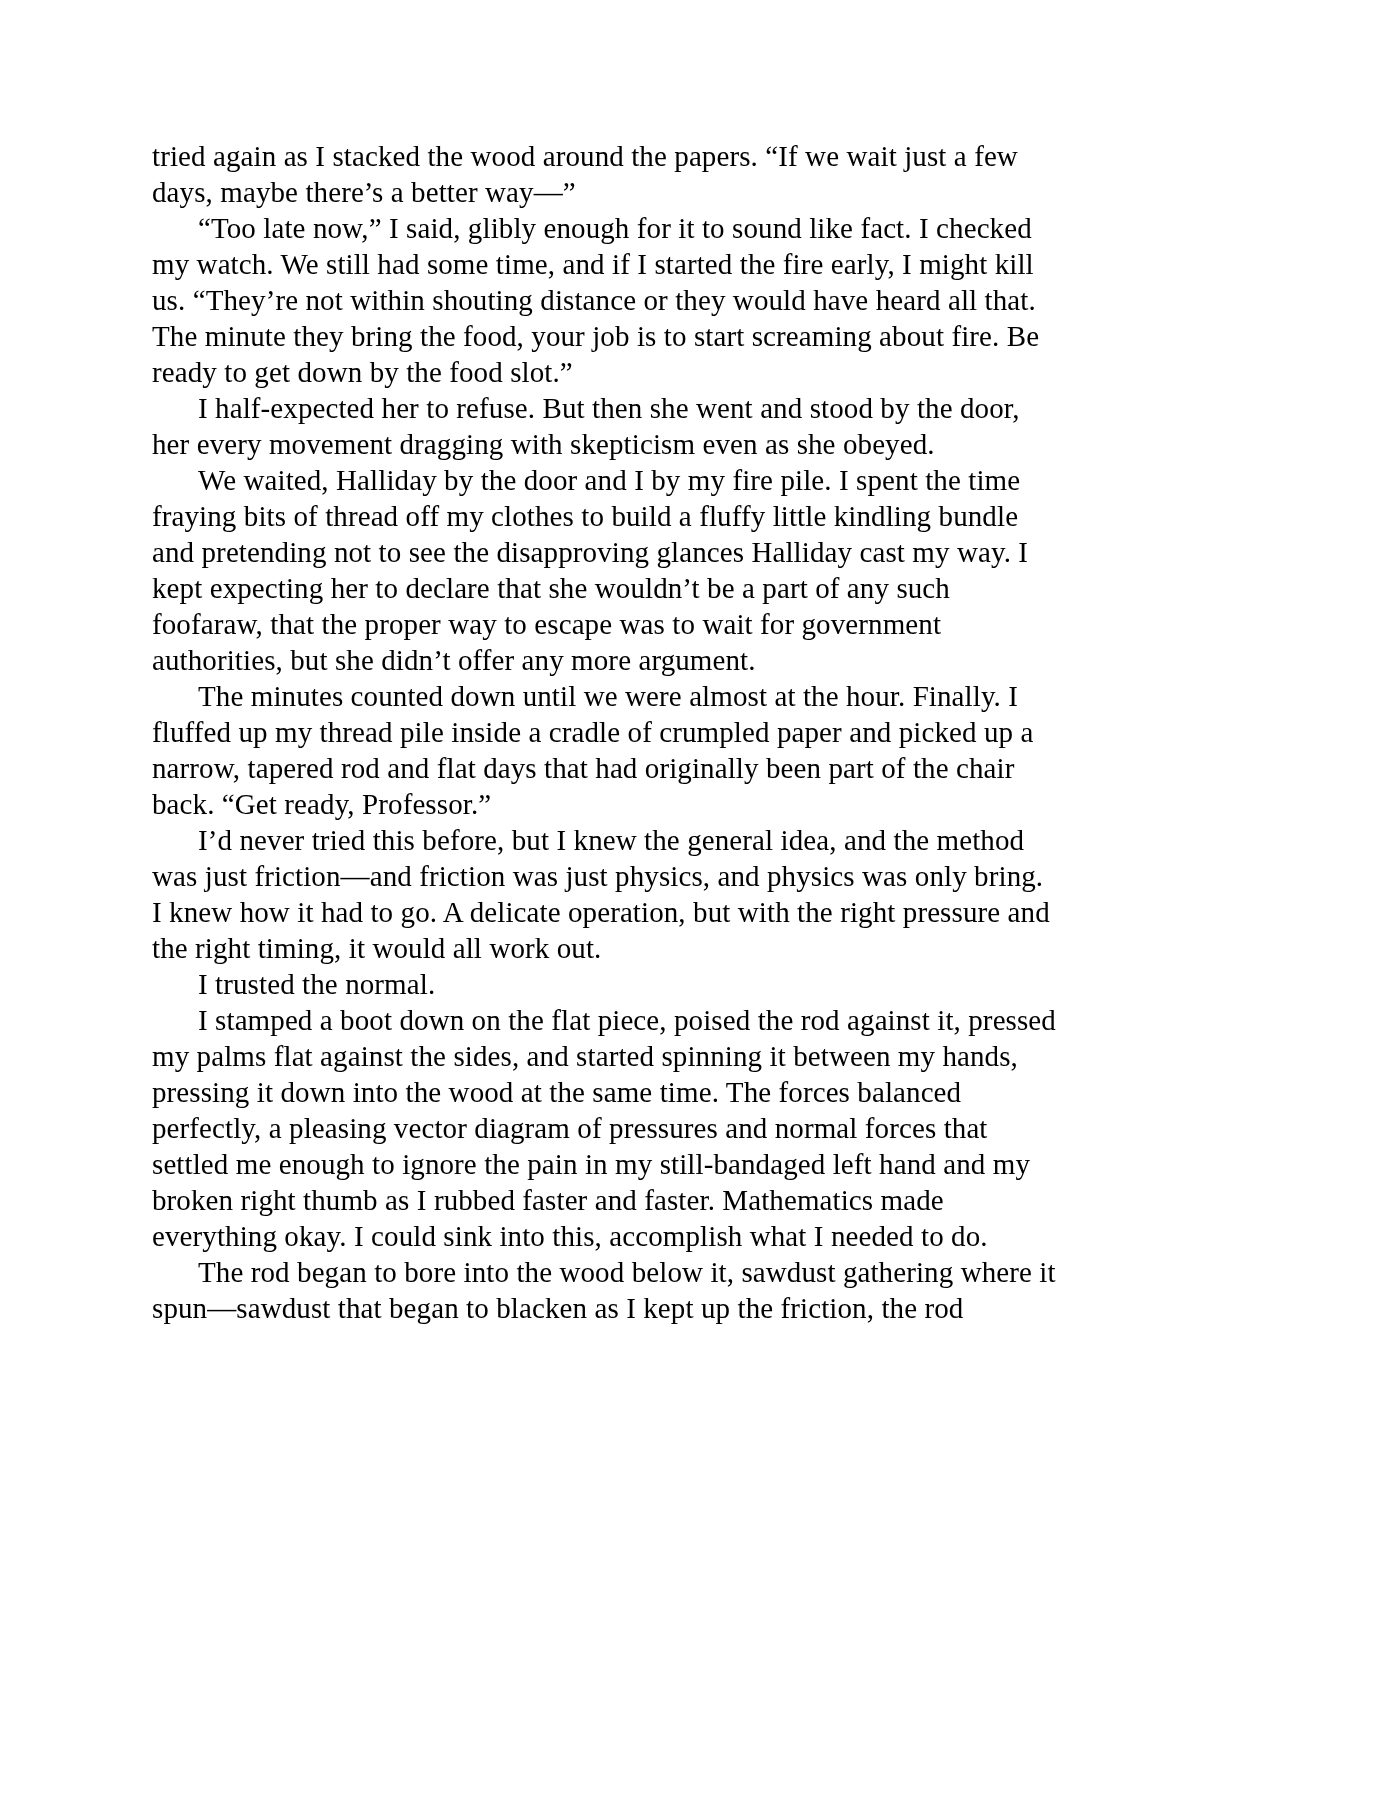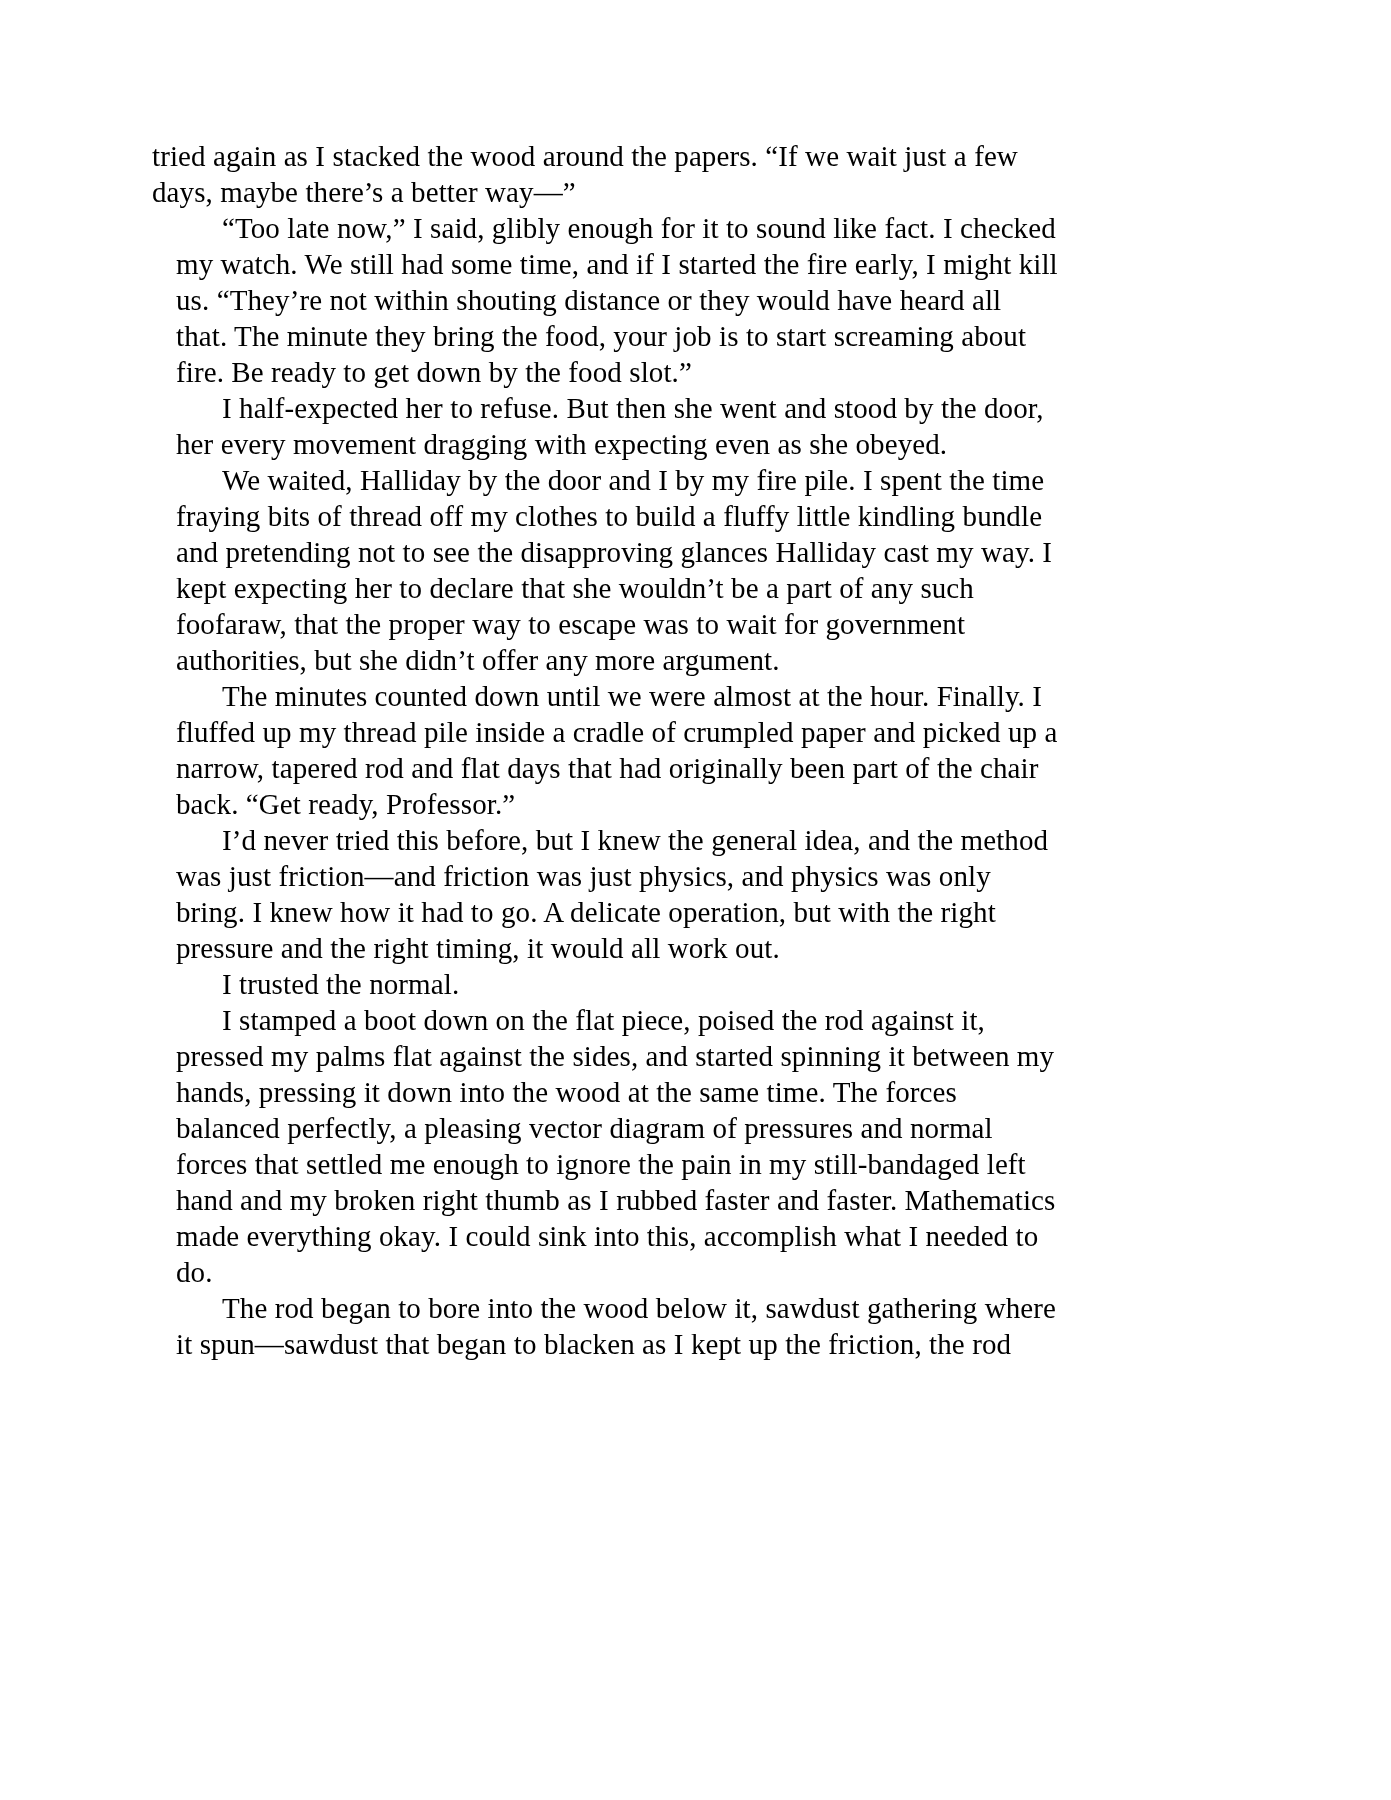--- a/index.html
+++ b/index.html
@@ -32,34 +32,33 @@
       line-height: 36px;
       text-align: left;
       letter-spacing: 0.1px;
     }
     .para {
       margin: 0;
       padding: 0;
     }
     .para.indent {
       text-indent: 46px;
-      margin-left: 24px;
     }
     em {
       font-style: italic;
     }
   </style>
 </head>
 <body style="background: rgb(255, 255, 255);">
 
 <div class="page">
   <div class="text-block" style="color: rgb(0, 0, 0);">
       <p class="para"><span>tried again as I stacked the wood around the papers. “If we wait just a few days, maybe there’s a better way—”</span></p>
       <p class="para indent"><span>“Too late now,” I said, glibly enough for it to sound like fact. I checked my watch. We still had some time, and if I started the fire early, I might kill us. “They’re not within shouting distance or they would have heard all that. The minute they bring the food, your job is to start screaming about fire. Be ready to get down by the food slot.”</span></p>
-      <p class="para indent"><span>I half-expected her to refuse. But then she went and stood by the door, her every movement dragging with expecting even as she obeyed.</span></p>
+      <p class="para indent"><span>I half-expected her to refuse. But then she went and stood by the door, her every movement dragging with skepticism even as she obeyed.</span></p>
       <p class="para indent"><span>We waited, Halliday by the door and I by my fire pile. I spent the time fraying bits of thread off my clothes to build a fluffy little kindling bundle and pretending not to see the disapproving glances Halliday cast my way. I kept expecting her to declare that she wouldn’t be a part of any such foofaraw, that the proper way to escape was to wait for government authorities, but she didn’t offer any more argument.</span></p>
       <p class="para indent"><span>The minutes counted down until we were almost at the hour. Finally. I fluffed up my thread pile inside a cradle of crumpled paper and picked up a narrow, tapered rod and flat days that had originally been part of the chair back. “Get ready, Professor.”</span></p>
       <p class="para indent"><span>I’d never tried this before, but I knew the general idea, and the method was just friction—and friction was just physics, and physics was only bring. I knew how it had to go. A delicate operation, but with the right pressure and the right timing, it would all work out.</span></p>
       <p class="para indent"><span>I trusted the normal.</span></p>
       <p class="para indent"><span>I stamped a boot down on the flat piece, poised the rod against it, pressed my palms flat against the sides, and started spinning it between my hands, pressing it down into the wood at the same time. The forces balanced perfectly, a pleasing vector diagram of pressures and normal forces that settled me enough to ignore the pain in my still-bandaged left hand and my broken right thumb as I rubbed faster and faster. Mathematics made everything okay. I could sink into this, accomplish what I needed to do.</span></p>
       <p class="para indent"><span>The rod began to bore into the wood below it, sawdust gathering where it spun—sawdust that began to blacken as I kept up the friction, the rod</span></p>
     </div>
 </div>
 
 </body></html>

